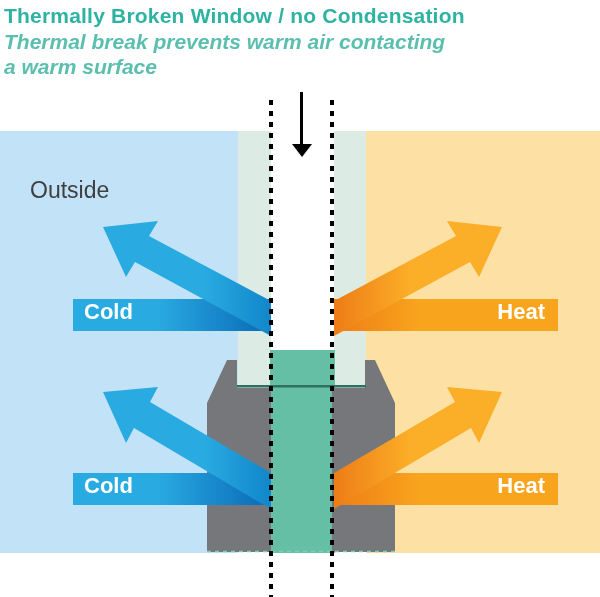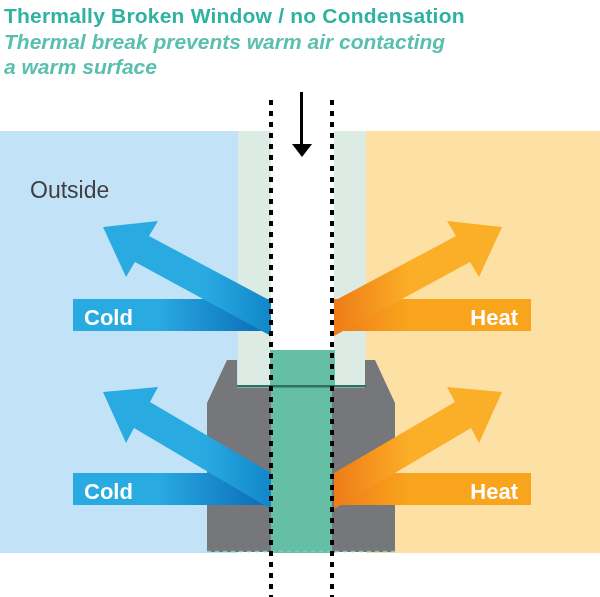--- a/index.html
+++ b/index.html
@@ -29,27 +29,27 @@
   
   .under-svg,.over-svg{position:absolute;left:0;top:0;width:600px;height:422px;pointer-events:none;}
   .under-svg{z-index:2;}
   .over-svg{z-index:4;}
   .frame-poly{fill:var(--frame_gray,#76777a);}
   .glass-edge{fill:#2f705f;}
   .cold-poly{fill:url(#coldGrad);}
   .heat-poly{fill:url(#heatGrad);}
 
   
-  .bar{position:absolute;height:32px;display:flex;align-items:flex-end;z-index:3;
+  .bar{position:absolute;height:32px;display:flex;align-items:flex-start;z-index:3;
        color:#fff;font-weight:bold;font-size:22px;box-sizing:border-box;}
   .bar-top{top:168px;}
   .bar-bottom{top:342px;}
   .bar-cold{left:73px;width:198px;padding-left:11px;
        background:linear-gradient(90deg,var(--cold,#29abe2) 0%,var(--cold,#29abe2) 42%,var(--cold_dark,#0d72bd) 92%);}
-  .bar-heat{left:334px;width:197px;justify-content:flex-end;padding-right:13px;
+  .bar-heat{left:334px;width:224px;justify-content:flex-end;padding-right:13px;
        background:linear-gradient(90deg,var(--heat_dark,#ee7c17) 0%,var(--heat_bar,#f9a41d) 38%,var(--heat_bar,#f9a41d) 100%);}
 
   
   .cutline{position:absolute;top:100px;width:4px;height:497px;z-index:5;
        background:repeating-linear-gradient(to bottom,var(--arrow_black,#000) 0 5px,transparent 5px 11px);}
   .cutline-left{left:269px;}
   .cutline-right{left:330px;}
   .down-arrow{position:absolute;left:0;top:0;z-index:5;}
   .down-arrow .shaft{position:absolute;left:300px;top:92px;width:3px;height:53px;
        background:var(--arrow_black,#000);}

